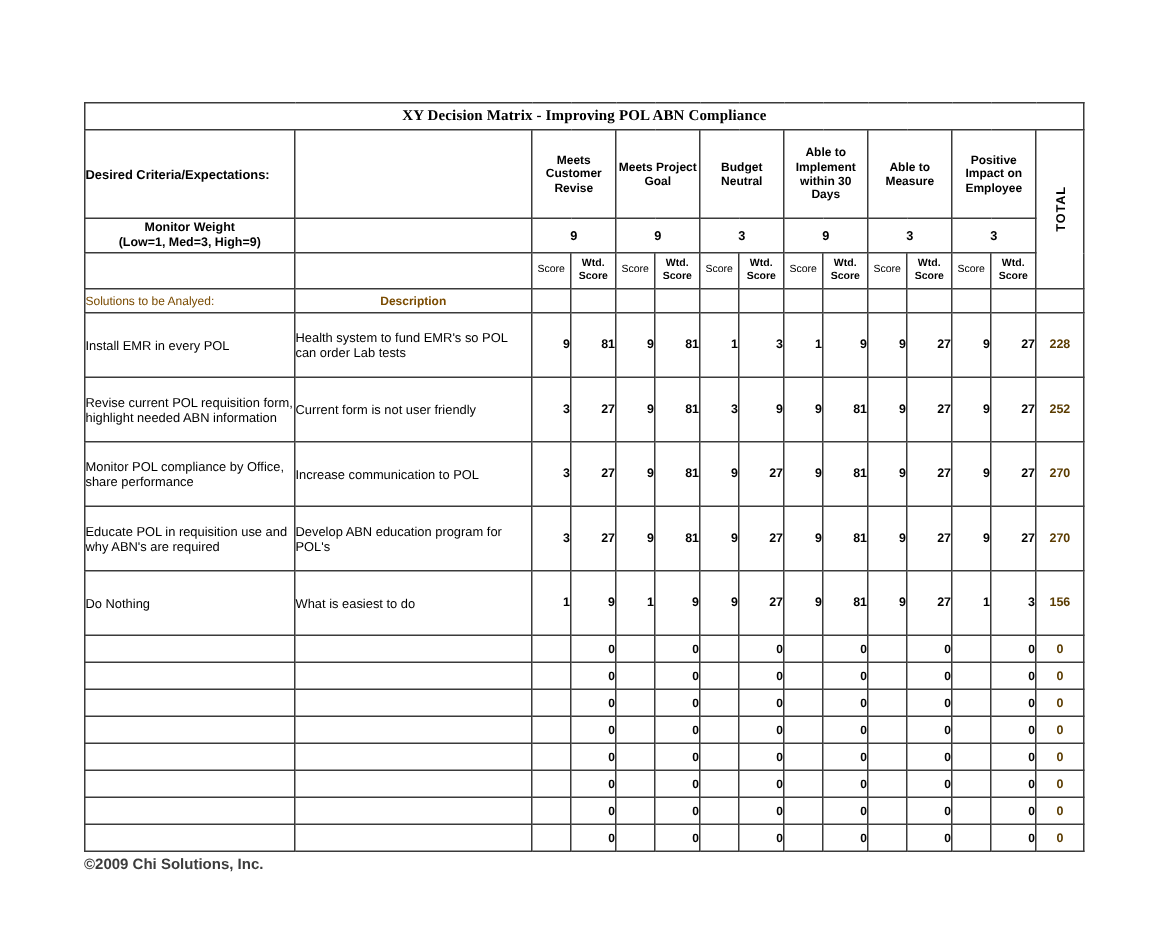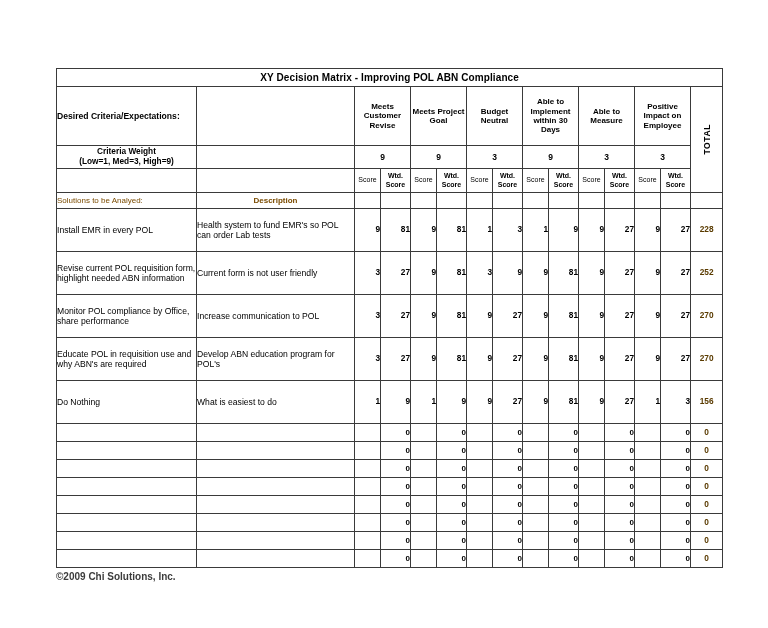--- a/index.html
+++ b/index.html
@@ -30,20 +30,21 @@
   }
 
   
   .title-cell{
     background:#F7C300;
     text-align:center;
     font-weight:bold;
     font-size:10px;
     height:17px;
     letter-spacing:.1px;
+    font-family:Liberation Serif, serif;
   }
 
   
   .hdr-row td{height:58px;}
   .hdr-label{
     font-weight:bold;
     font-size:8.6px;
     padding-left:6px;
     text-align:left;
   }
@@ -175,21 +176,21 @@
           <td class="crit-head" colspan="2">Meets Project Goal</td>
           <td class="crit-head" colspan="2">Budget Neutral</td>
           <td class="crit-head" colspan="2">Able to Implement within 30 Days</td>
           <td class="crit-head" colspan="2">Able to Measure</td>
           <td class="crit-head" colspan="2">Positive Impact on Employee</td>
           <td class="total-head" rowspan="3">
             <span class="rot">TOTAL</span>
           </td>
         </tr>
         <tr class="weight-row">
-          <td class="weight-label"><span>Criteria Weight</span><br><span>(Low=1, Med=3, High=9)</span></td>
+          <td class="weight-label"><span>Monitor Weight</span><br><span>(Low=1, Med=3, High=9)</span></td>
           <td></td>
           <td class="weight-val" colspan="2">9</td>
           <td class="weight-val" colspan="2">9</td>
           <td class="weight-val" colspan="2">3</td>
           <td class="weight-val" colspan="2">9</td>
           <td class="weight-val" colspan="2">3</td>
           <td class="weight-val" colspan="2">3</td>
         </tr>
         <tr class="sub-row">
           <td></td>

